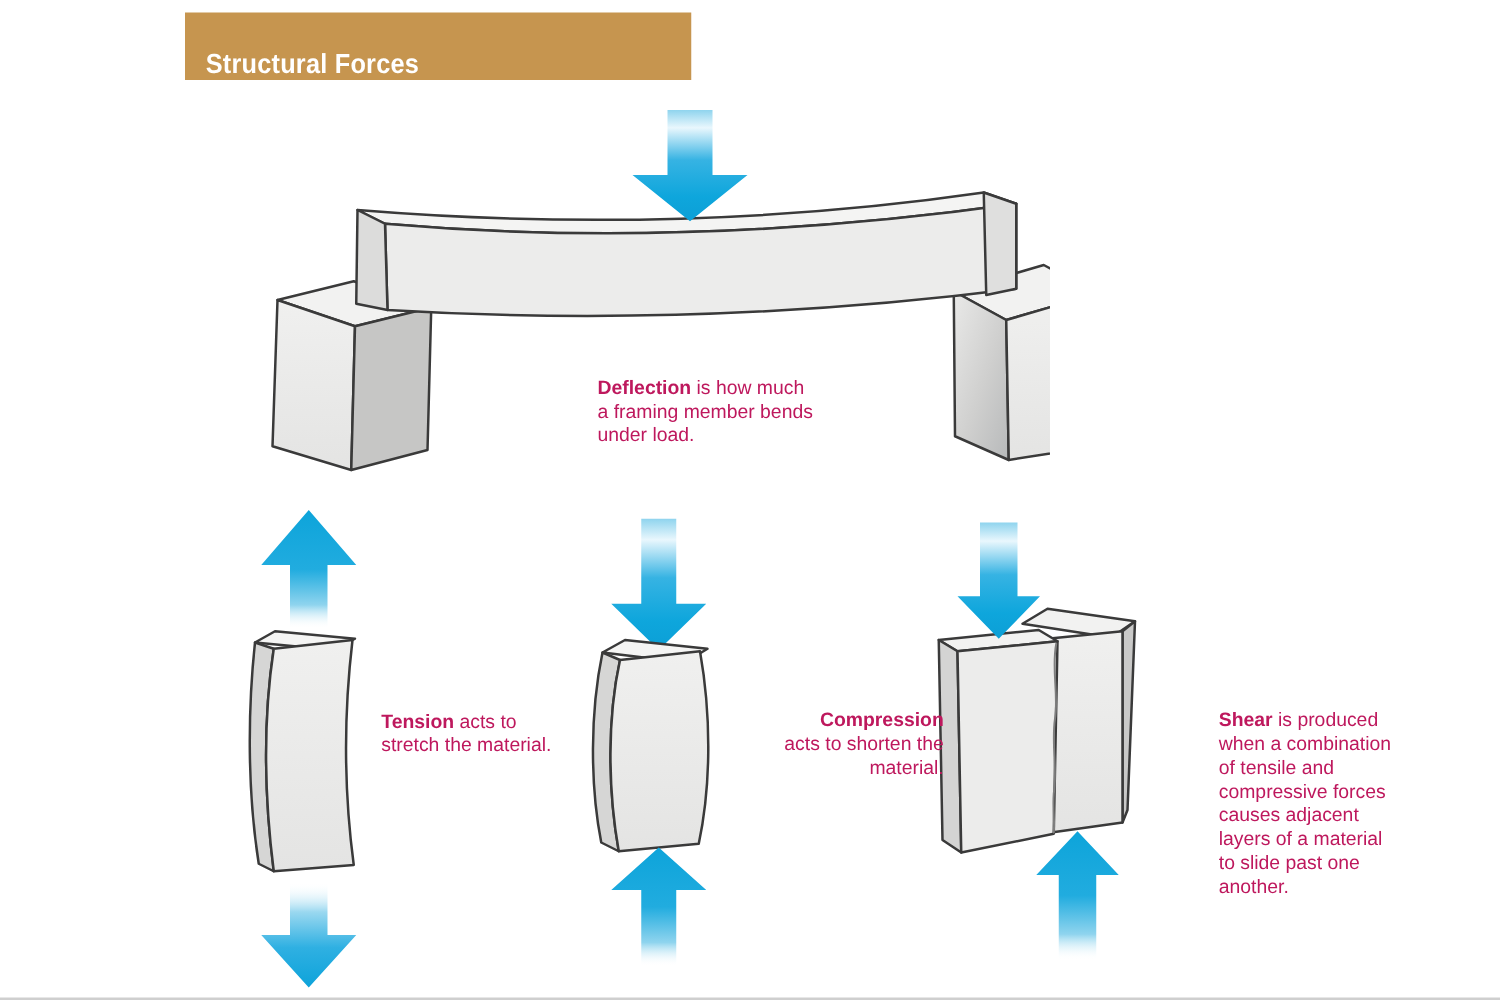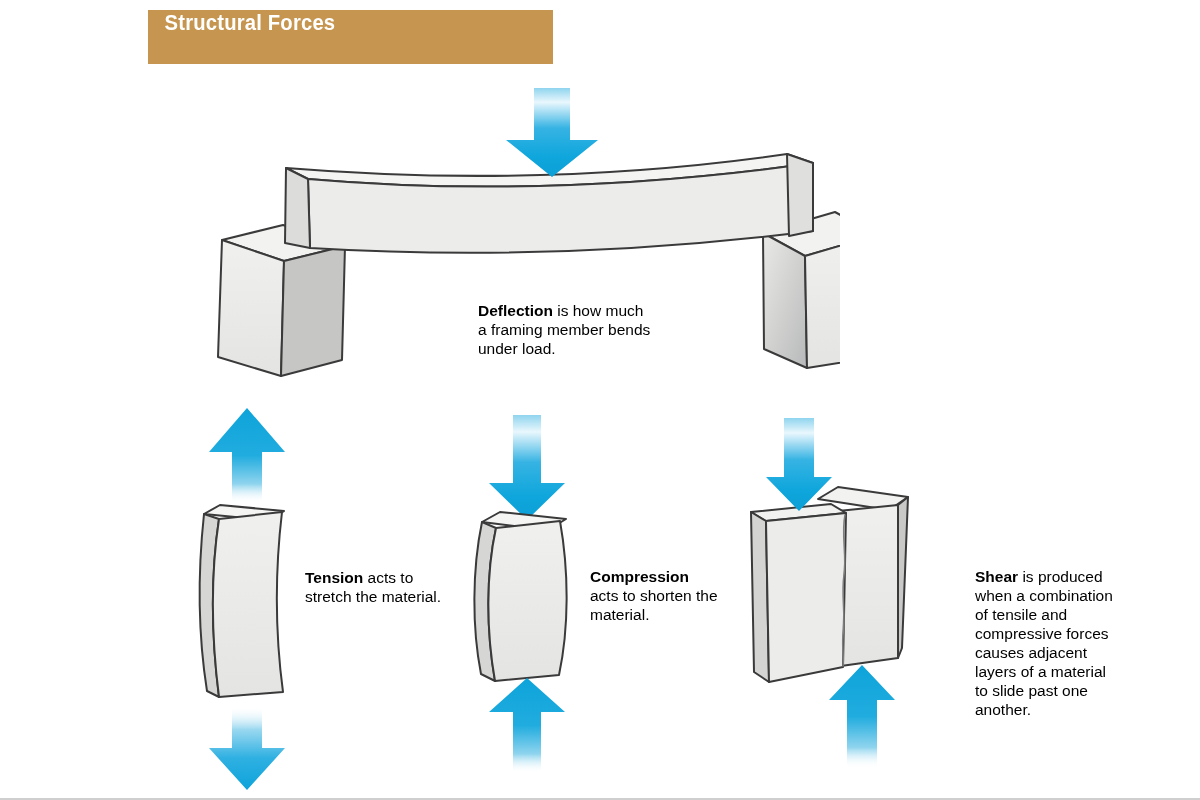--- a/index.html
+++ b/index.html
@@ -1,27 +1,27 @@
 <!DOCTYPE html>
 <html><head>
 <meta charset="utf-8">
 <style>
   html,body{margin:0;padding:0;background:#ffffff;}
   #page{position:relative;width:1200px;height:800px;background:#ffffff;overflow:hidden;
         font-family:"Liberation Sans", sans-serif;color:#161616;}
   #banner{position:absolute;left:148px;top:10px;width:405px;height:54px;background:#C6954F;
-          display:flex;align-items:flex-start;}
+          display:flex;align-items:flex-end;}
   #banner .title{color:#ffffff;font-size:22px;font-weight:700;padding-left:18px;
                  letter-spacing:0.2px;transform:scaleX(0.92);transform-origin:left center;white-space:nowrap;}
   .fig{position:absolute;}
-  .caption{position:absolute;font-size:15.5px;line-height:19px;color:#000000;white-space:pre-line;}
+  .caption{position:absolute;font-size:15.5px;line-height:19px;color:#be185d;white-space:pre-line;}
   .caption b{font-weight:700;}
   #cap-deflection{left:478px;top:301px;width:185px;}
   #cap-tension{left:305px;top:568px;width:175px;}
-  #cap-compression{left:590px;top:567px;width:165px;}
+  #cap-compression{left:590px;top:567px;width:165px;text-align:right;}
   #cap-shear{left:975px;top:567px;width:160px;}
   #bottom-rule{position:absolute;left:0;bottom:0;width:1200px;height:2px;background:#cfcfcf;}
   svg path{stroke-linejoin:round;stroke-linecap:round;}
 </style>
 </head>
 <body>
 
 <div id="page">
 
   <svg width="0" height="0" style="position:absolute" aria-hidden="true">

